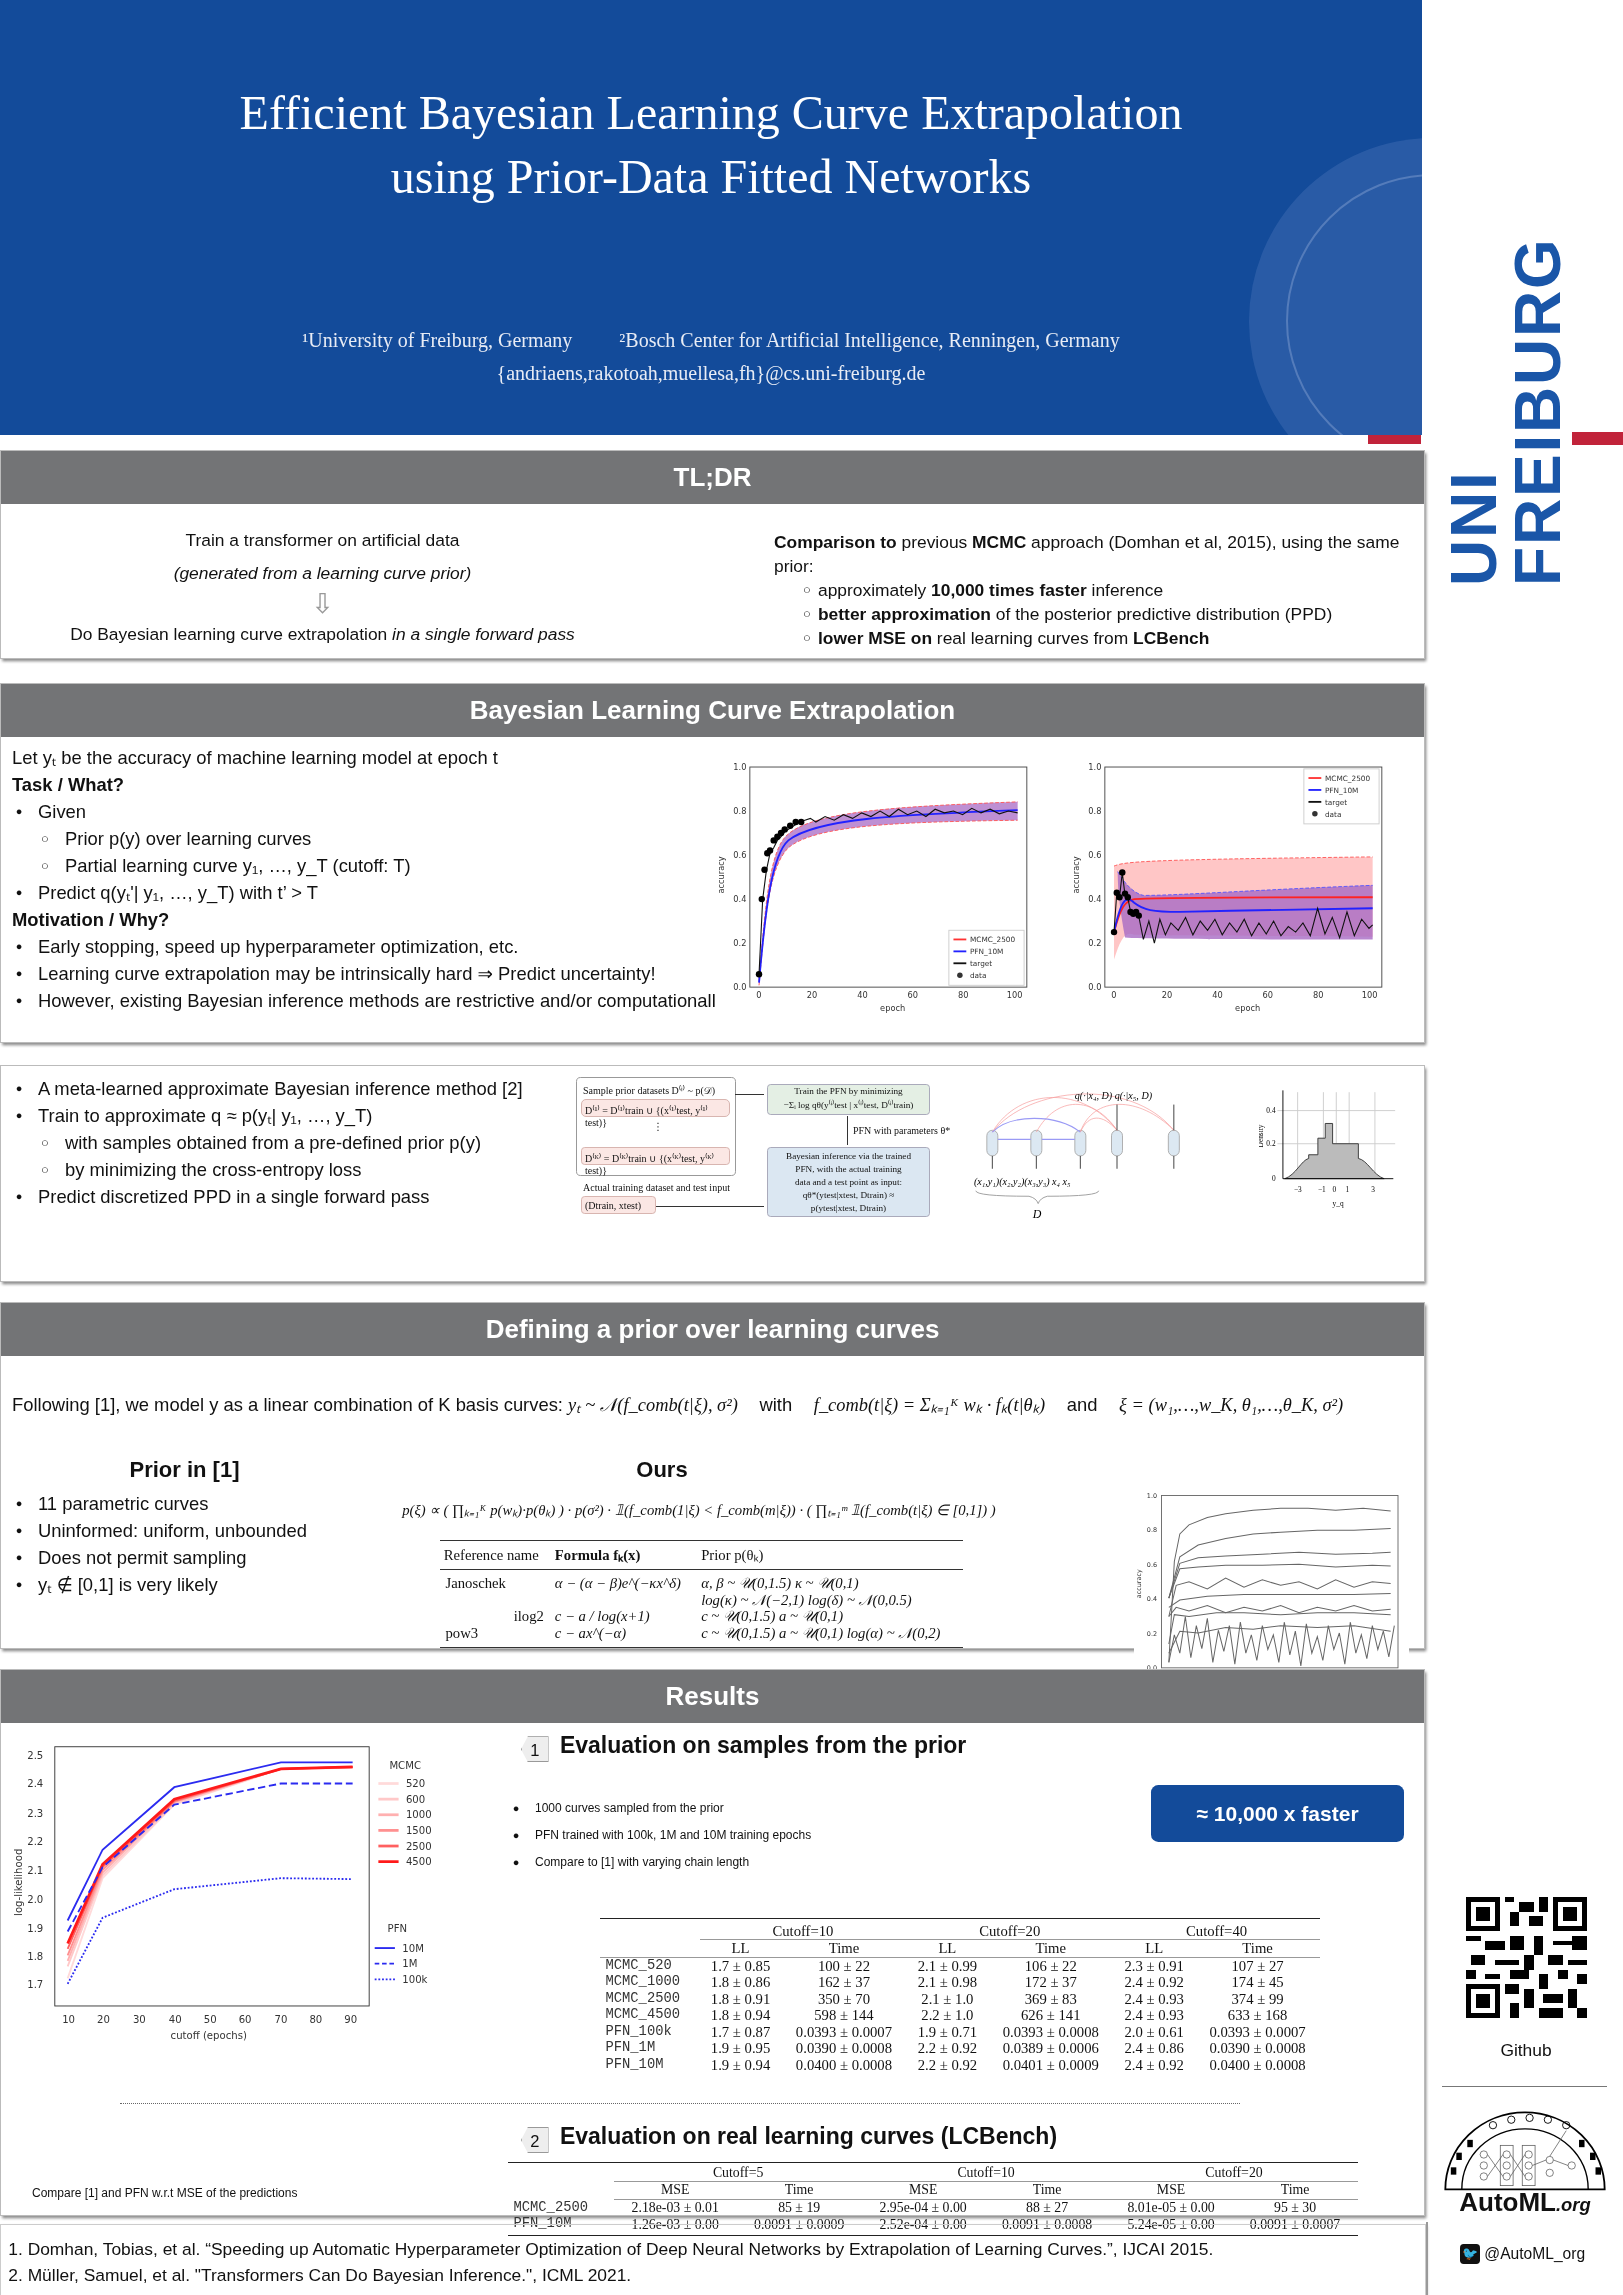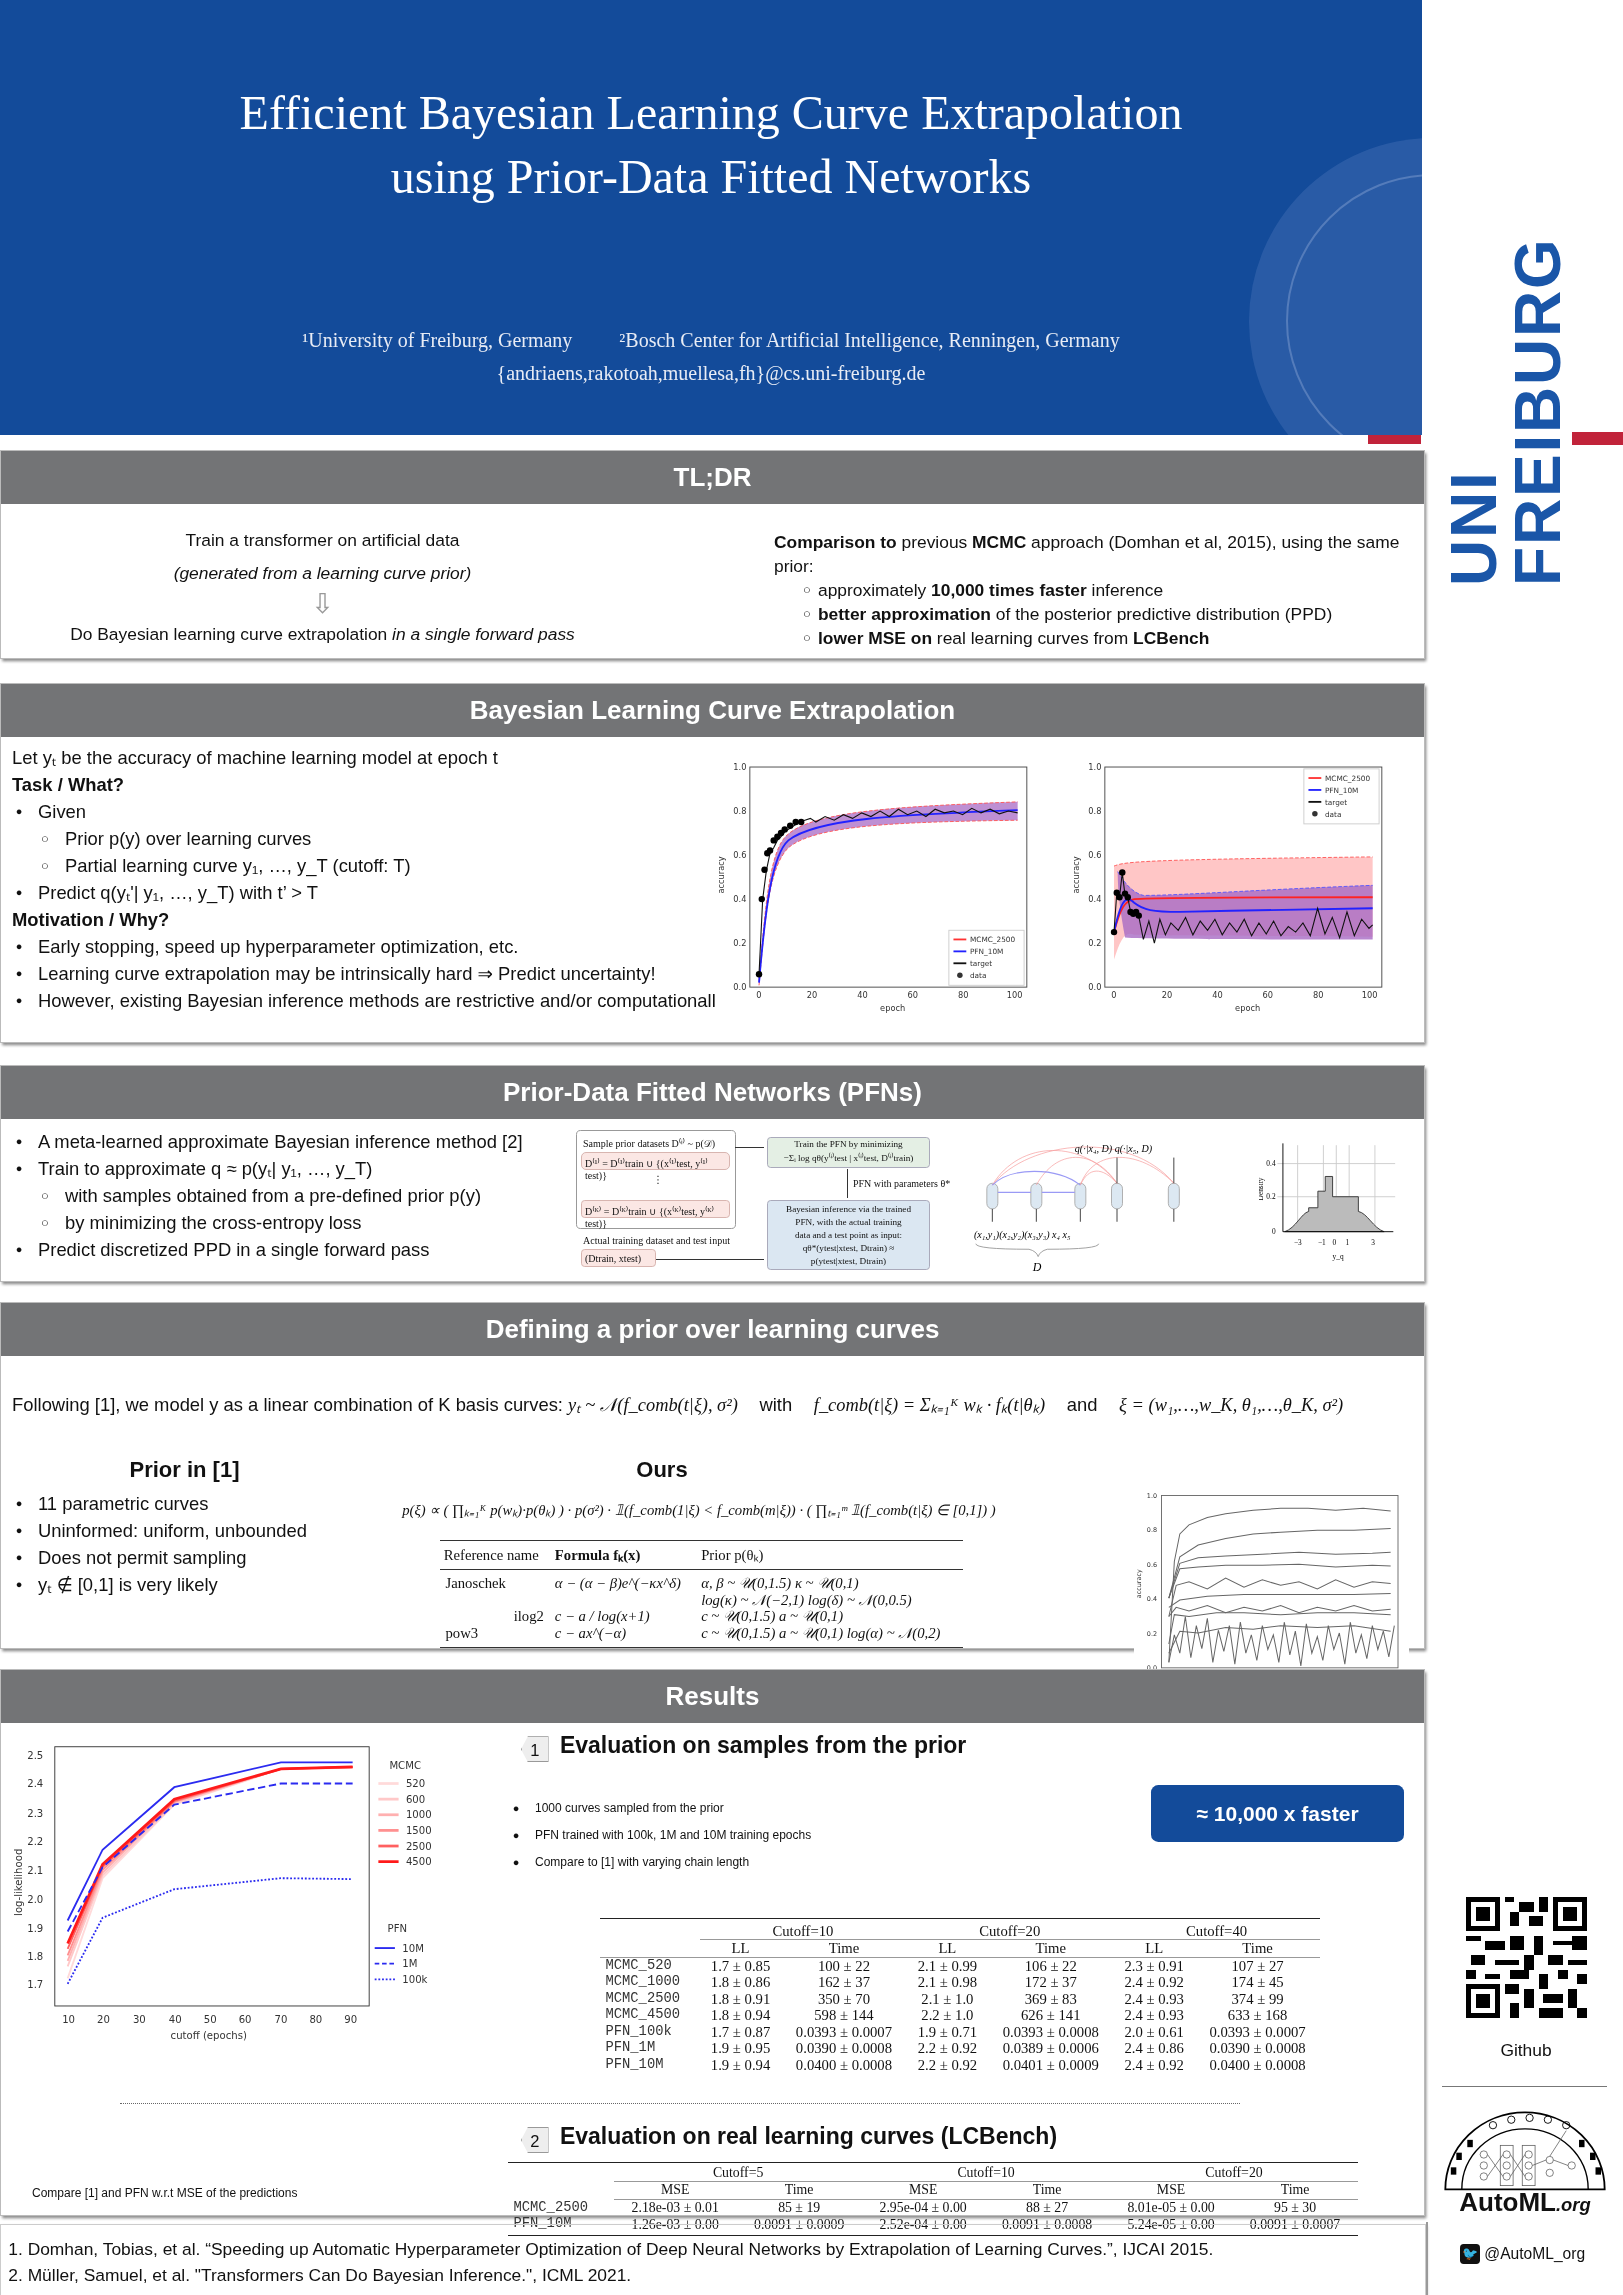--- a/index.html
+++ b/index.html
@@ -202,21 +202,20 @@
         <line x1="260" y1="50" x2="274" y2="50" stroke="#111" stroke-width="2"></line>
           <text x="278" y="53">target</text>
         <circle cx="267" cy="63" r="3"></circle>
           <text x="278" y="66">data</text>
       </g>
     </svg>
   </div>
 </div>
 
 <div class="section" style="top:1065px; height:217px;">
-  <div class="sec-head">Prior-Data Fitted Networks (PFNs)</div>
   <div class="sec-body" style="padding:9.2px 11px;">
     <ul class="bul" style="width:551px; line-height:27px;">
       <li>A meta-learned approximate Bayesian inference method [2]</li>
       <li>Train to approximate q ≈  p(yₜ| y₁, …, y_T)</li>
       <li class="sub">with samples obtained from a pre-defined prior p(y)</li>
       <li class="sub">by minimizing the cross-entropy loss</li>
       <li>Predict discretized PPD in a single forward pass</li>
     </ul>
 
     <div style="position:absolute; left:571px; top:11px; width:386px; height:147px; font-family:'Liberation Serif',serif; font-size:10px;">

